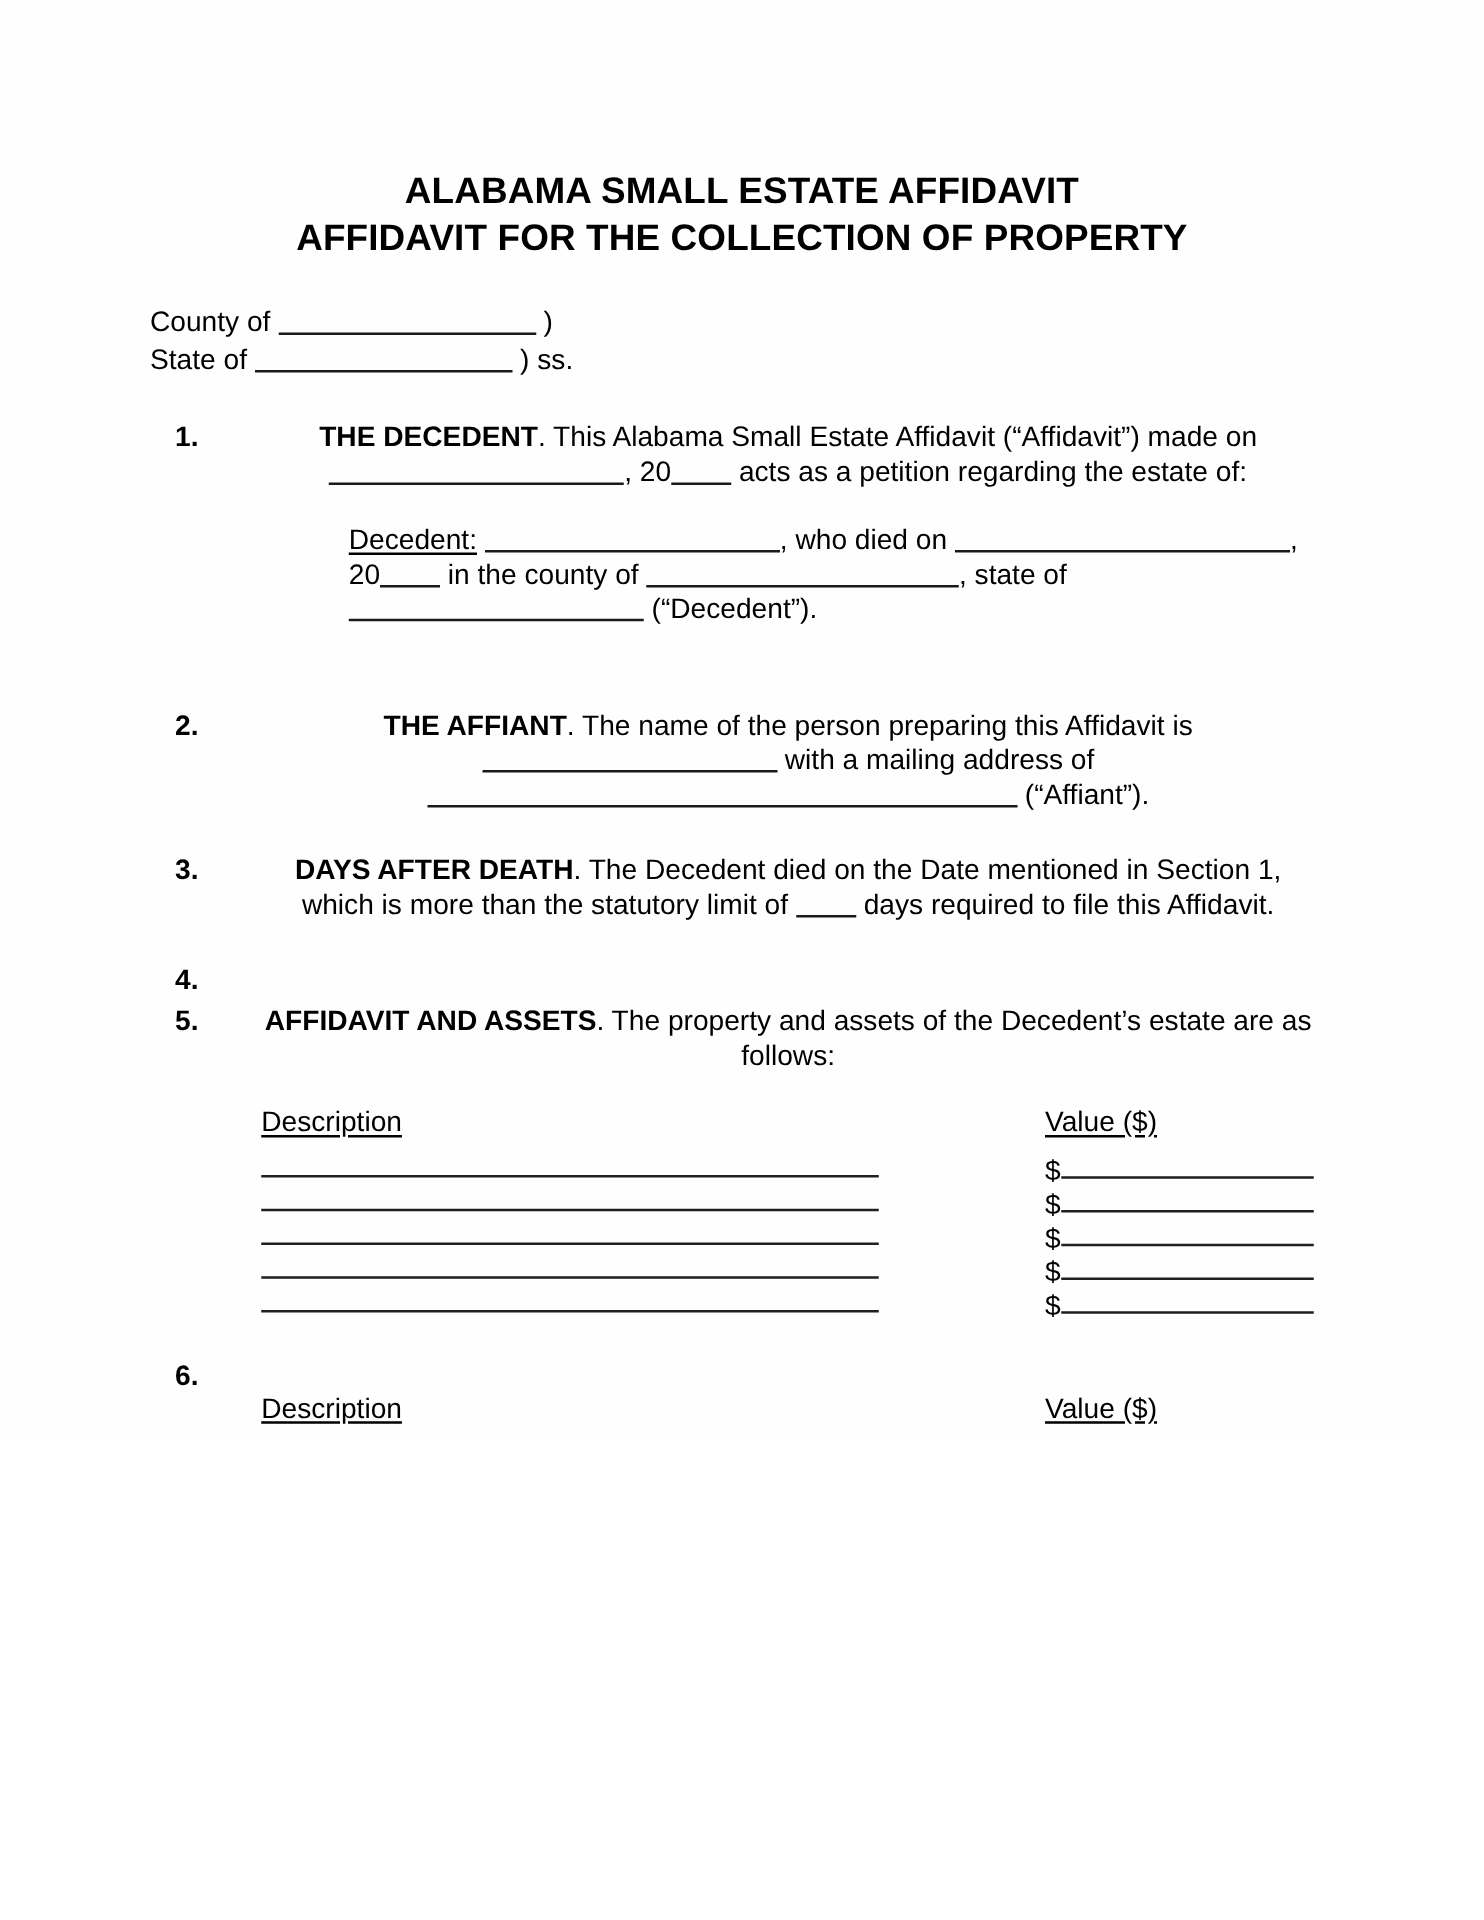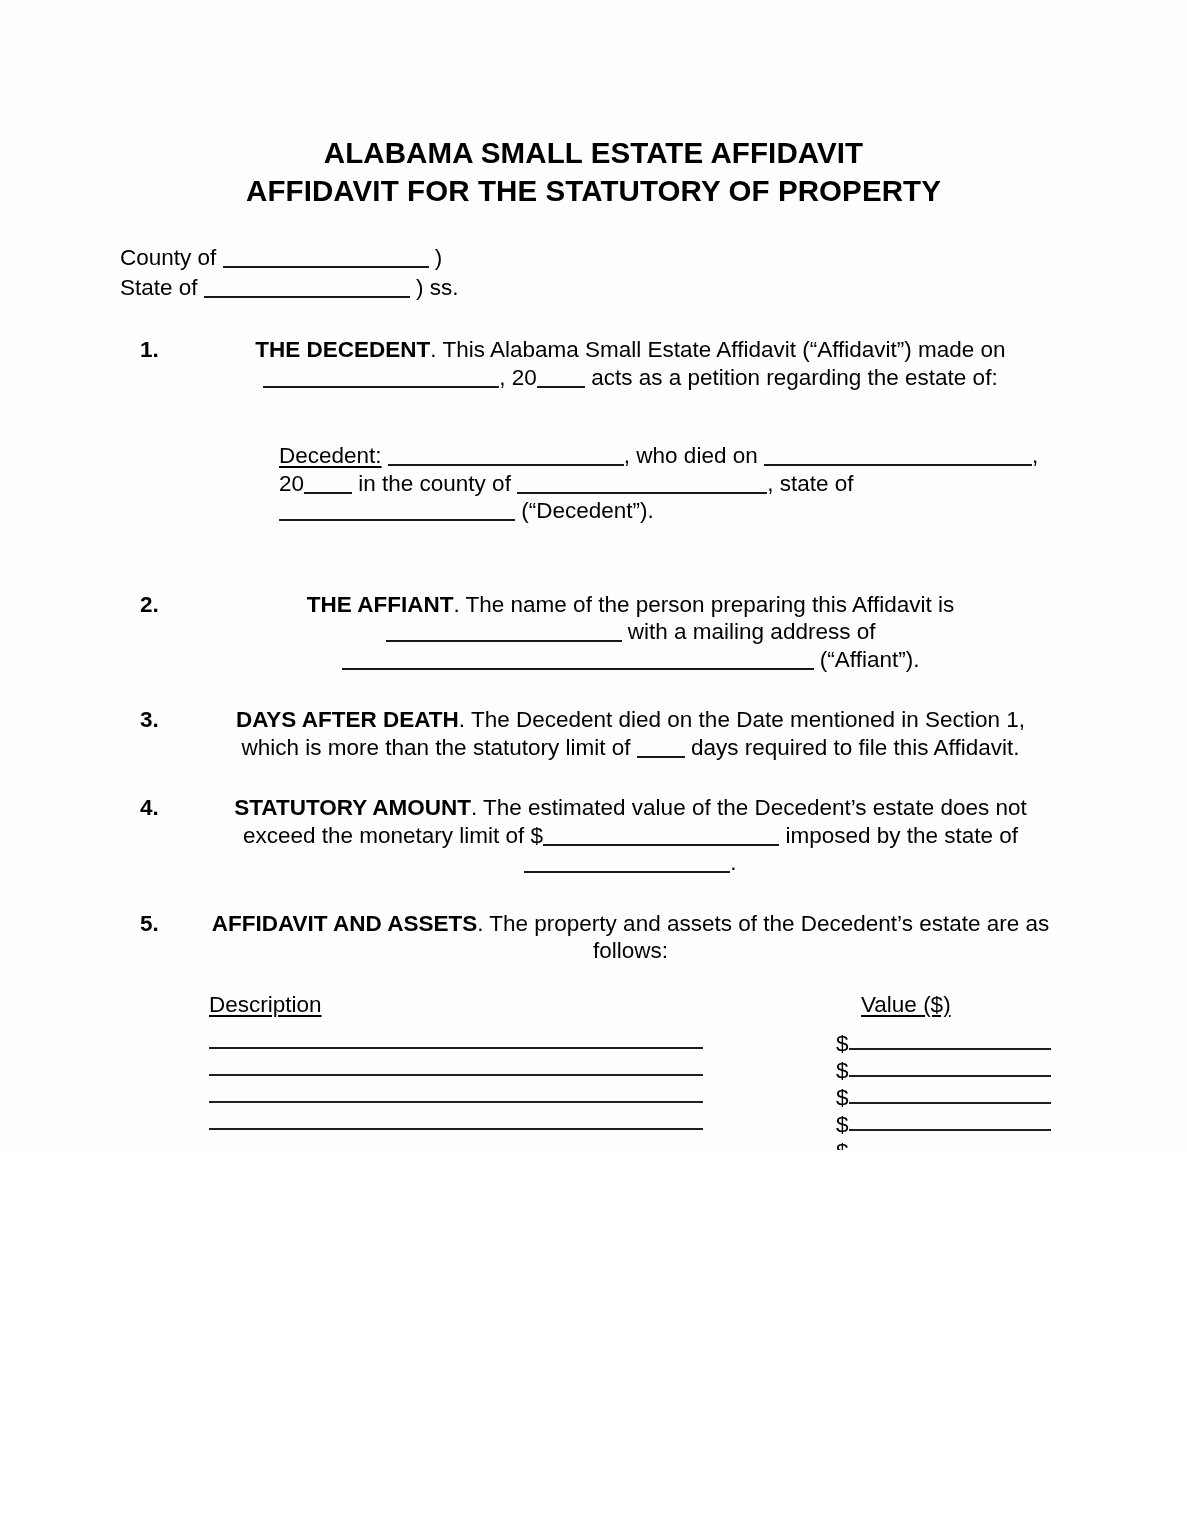--- a/index.html
+++ b/index.html
@@ -88,21 +88,20 @@
     text-decoration: underline;
     text-underline-offset: 3px;
   }
 
   
   .subblock {
     padding-left: 279px;
     padding-right: 135px;
     font-size: 22.5px;
     line-height: 27.5px;
-    margin-top: 24px;
   }
 
   
   .table-block {
     padding-left: 209px;
     padding-right: 135px;
     text-align: center;
   }
   .table-head {
     position: relative;
@@ -111,21 +110,21 @@
   }
   .table-head .th-desc {
     position: absolute;
     left: 0;
     top: 0;
     text-decoration: underline;
     text-underline-offset: 3px;
   }
   .table-head .th-value {
     position: absolute;
-    left: 652px;
+    left: 627px;
     top: 0;
     text-decoration: underline;
     text-underline-offset: 3px;
   }
   .table-rows {
     position: relative;
     margin-top: 4px;
   }
   .trow {
     position: relative;
@@ -164,21 +163,21 @@
   }
   .logo svg { display: block; }
 </style>
 </head>
 <body>
 
 <div class="page">
 
   <div class="title-block">
     <div class="title-line">ALABAMA SMALL ESTATE AFFIDAVIT</div>
-    <div class="title-line">AFFIDAVIT FOR THE STATUTORY OF PROPERTY</div>
+    <div class="title-line">AFFIDAVIT FOR THE COLLECTION OF PROPERTY</div>
   </div>
 
   <div class="venue">
     <div class="venue-row">
       <span>County of</span>
       <span class="u u-s"></span>
       <span>)</span>
     </div>
     <div class="venue-row">
       <span>State of</span>
@@ -229,24 +228,20 @@
     <div class="body">
       <b class="lead">DAYS AFTER DEATH</b><span>. The Decedent died on the Date mentioned in Section 1, which is more than the statutory limit of</span>
       <span class="u u-xs"></span> <span>days required to file this Affidavit.</span>
     </div>
   </div>
 
   <div class="gap-lg"></div>
 
   <div class="section">
     <span class="num">4.</span>
-    <div class="body">
-      <b class="lead">STATUTORY AMOUNT</b><span>. The estimated value of the Decedent’s estate does not exceed the monetary limit of $</span><span class="u u-m"></span> <span>imposed by the state of</span>
-      <span class="u u-s"></span><span>.</span>
-    </div>
   </div>
 
   <div class="gap-lg"></div>
 
   <div class="section">
     <span class="num">5.</span>
     <div class="body">
       <b class="lead">AFFIDAVIT AND ASSETS</b><span>. The property and assets of the Decedent’s estate are as follows:</span>
     </div>
   </div>

